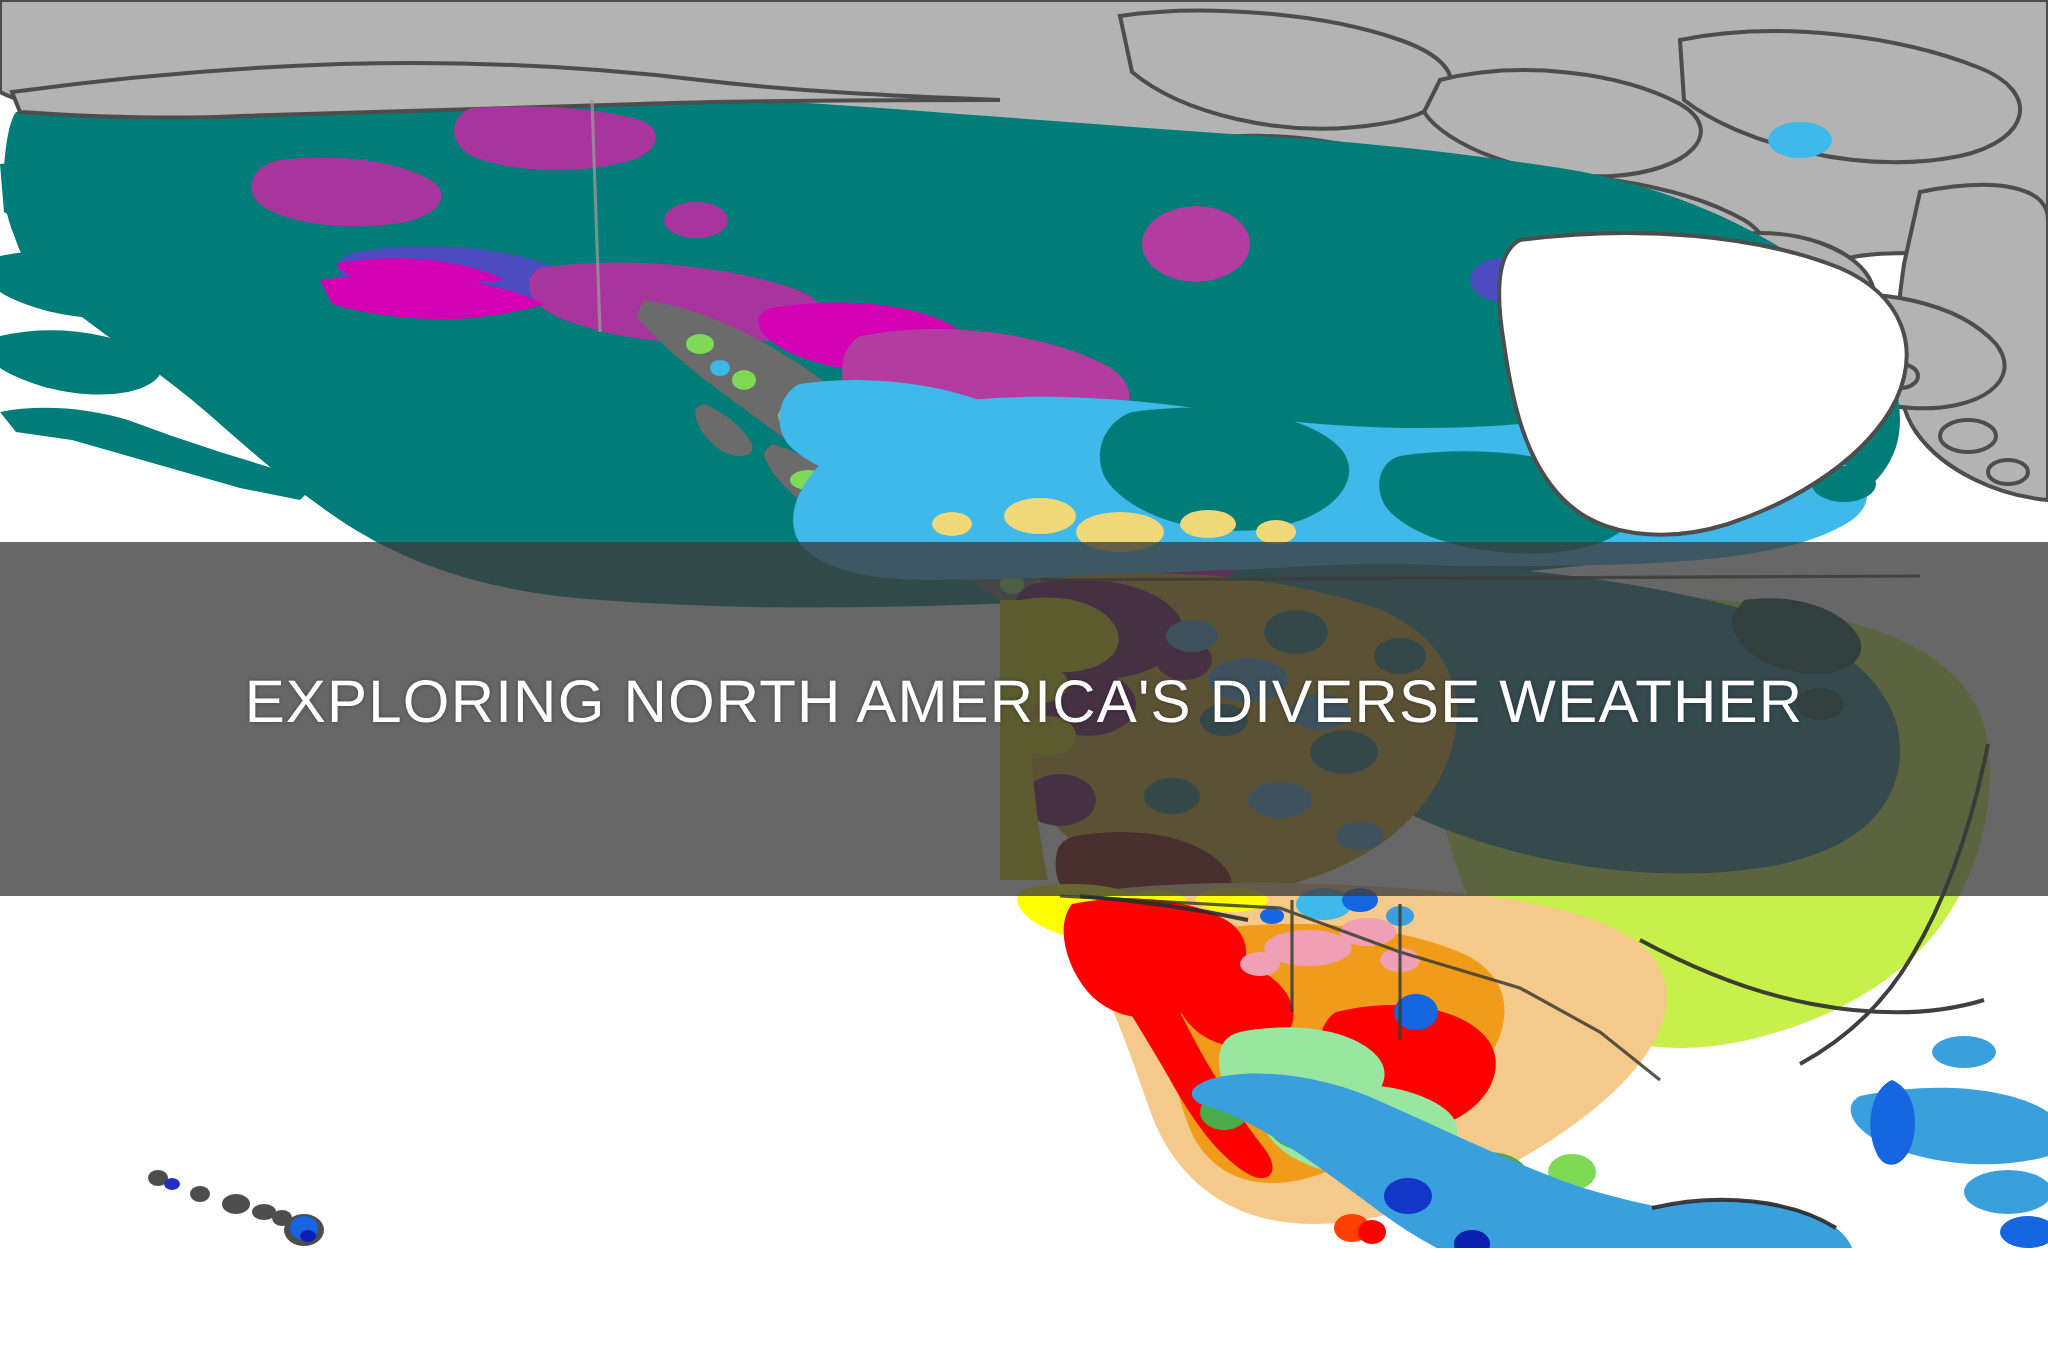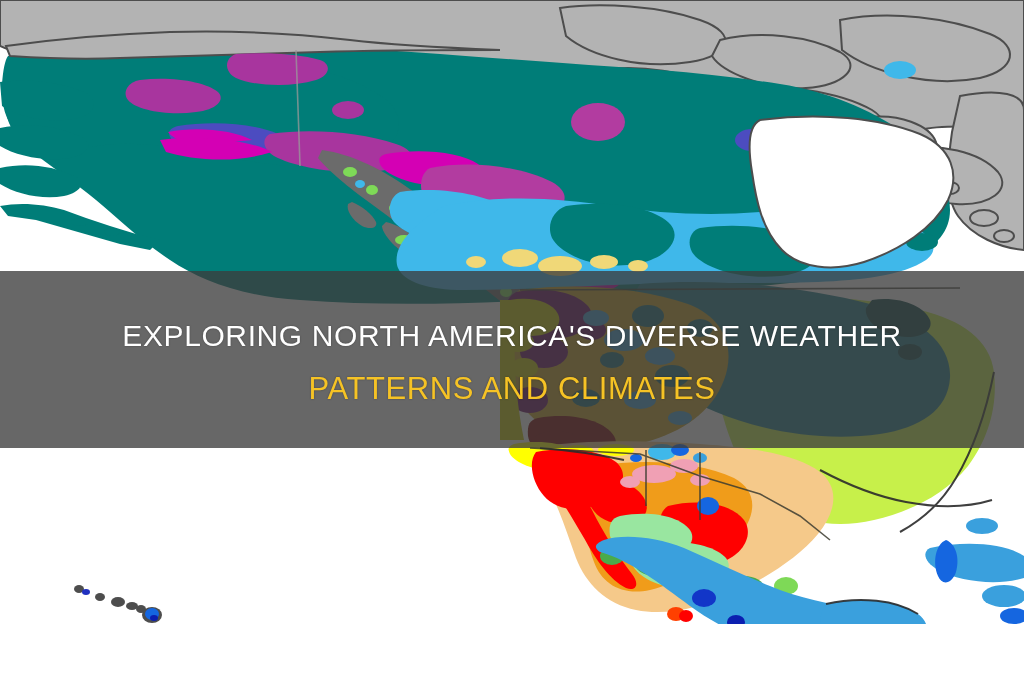--- a/index.html
+++ b/index.html
@@ -445,18 +445,17 @@
           <path d="M994,372 C986,412 974,448 956,478 C942,502 922,520 900,532"></path>
           <path d="M826,604 C860,596 896,600 918,614"></path>
           <path d="M540,448 C566,450 596,454 624,460"></path>
         </g>
       </g>
     </svg>
   </div>
 
   <div id="title-overlay">
     <div id="title-line-1">EXPLORING NORTH AMERICA'S DIVERSE WEATHER</div>
-    <div id="title-line-2">PATTERNS AND CLIMATES</div>
   </div>
 
   <div id="watermark">Cy</div>
 
 </div>
 
 </body></html>

